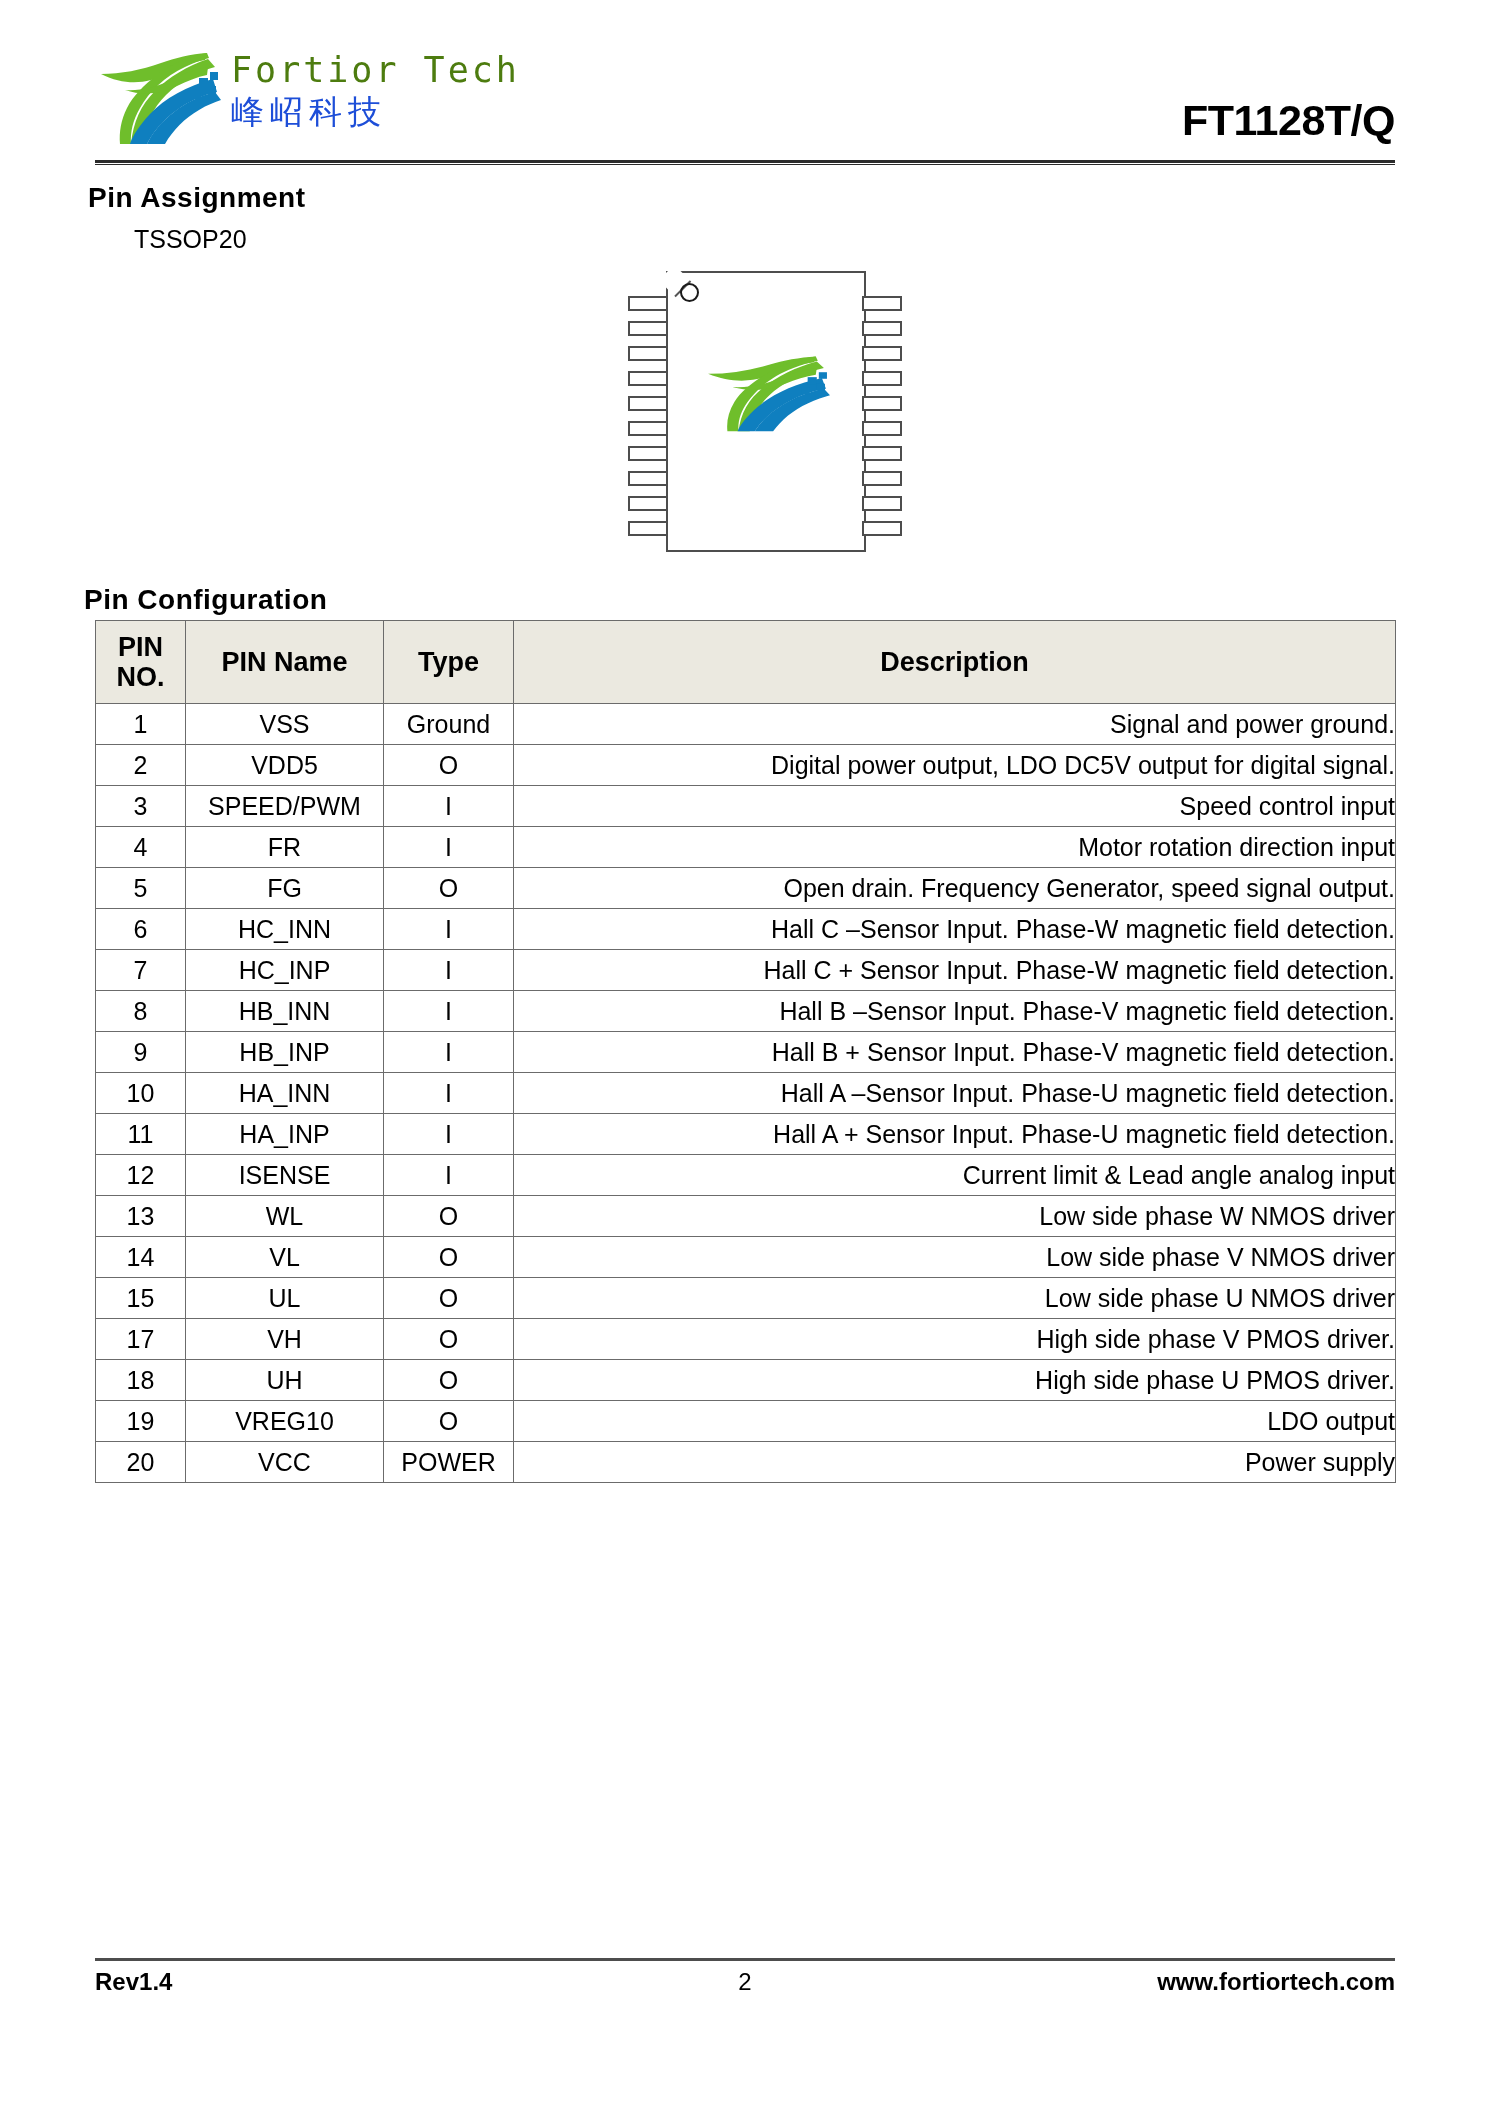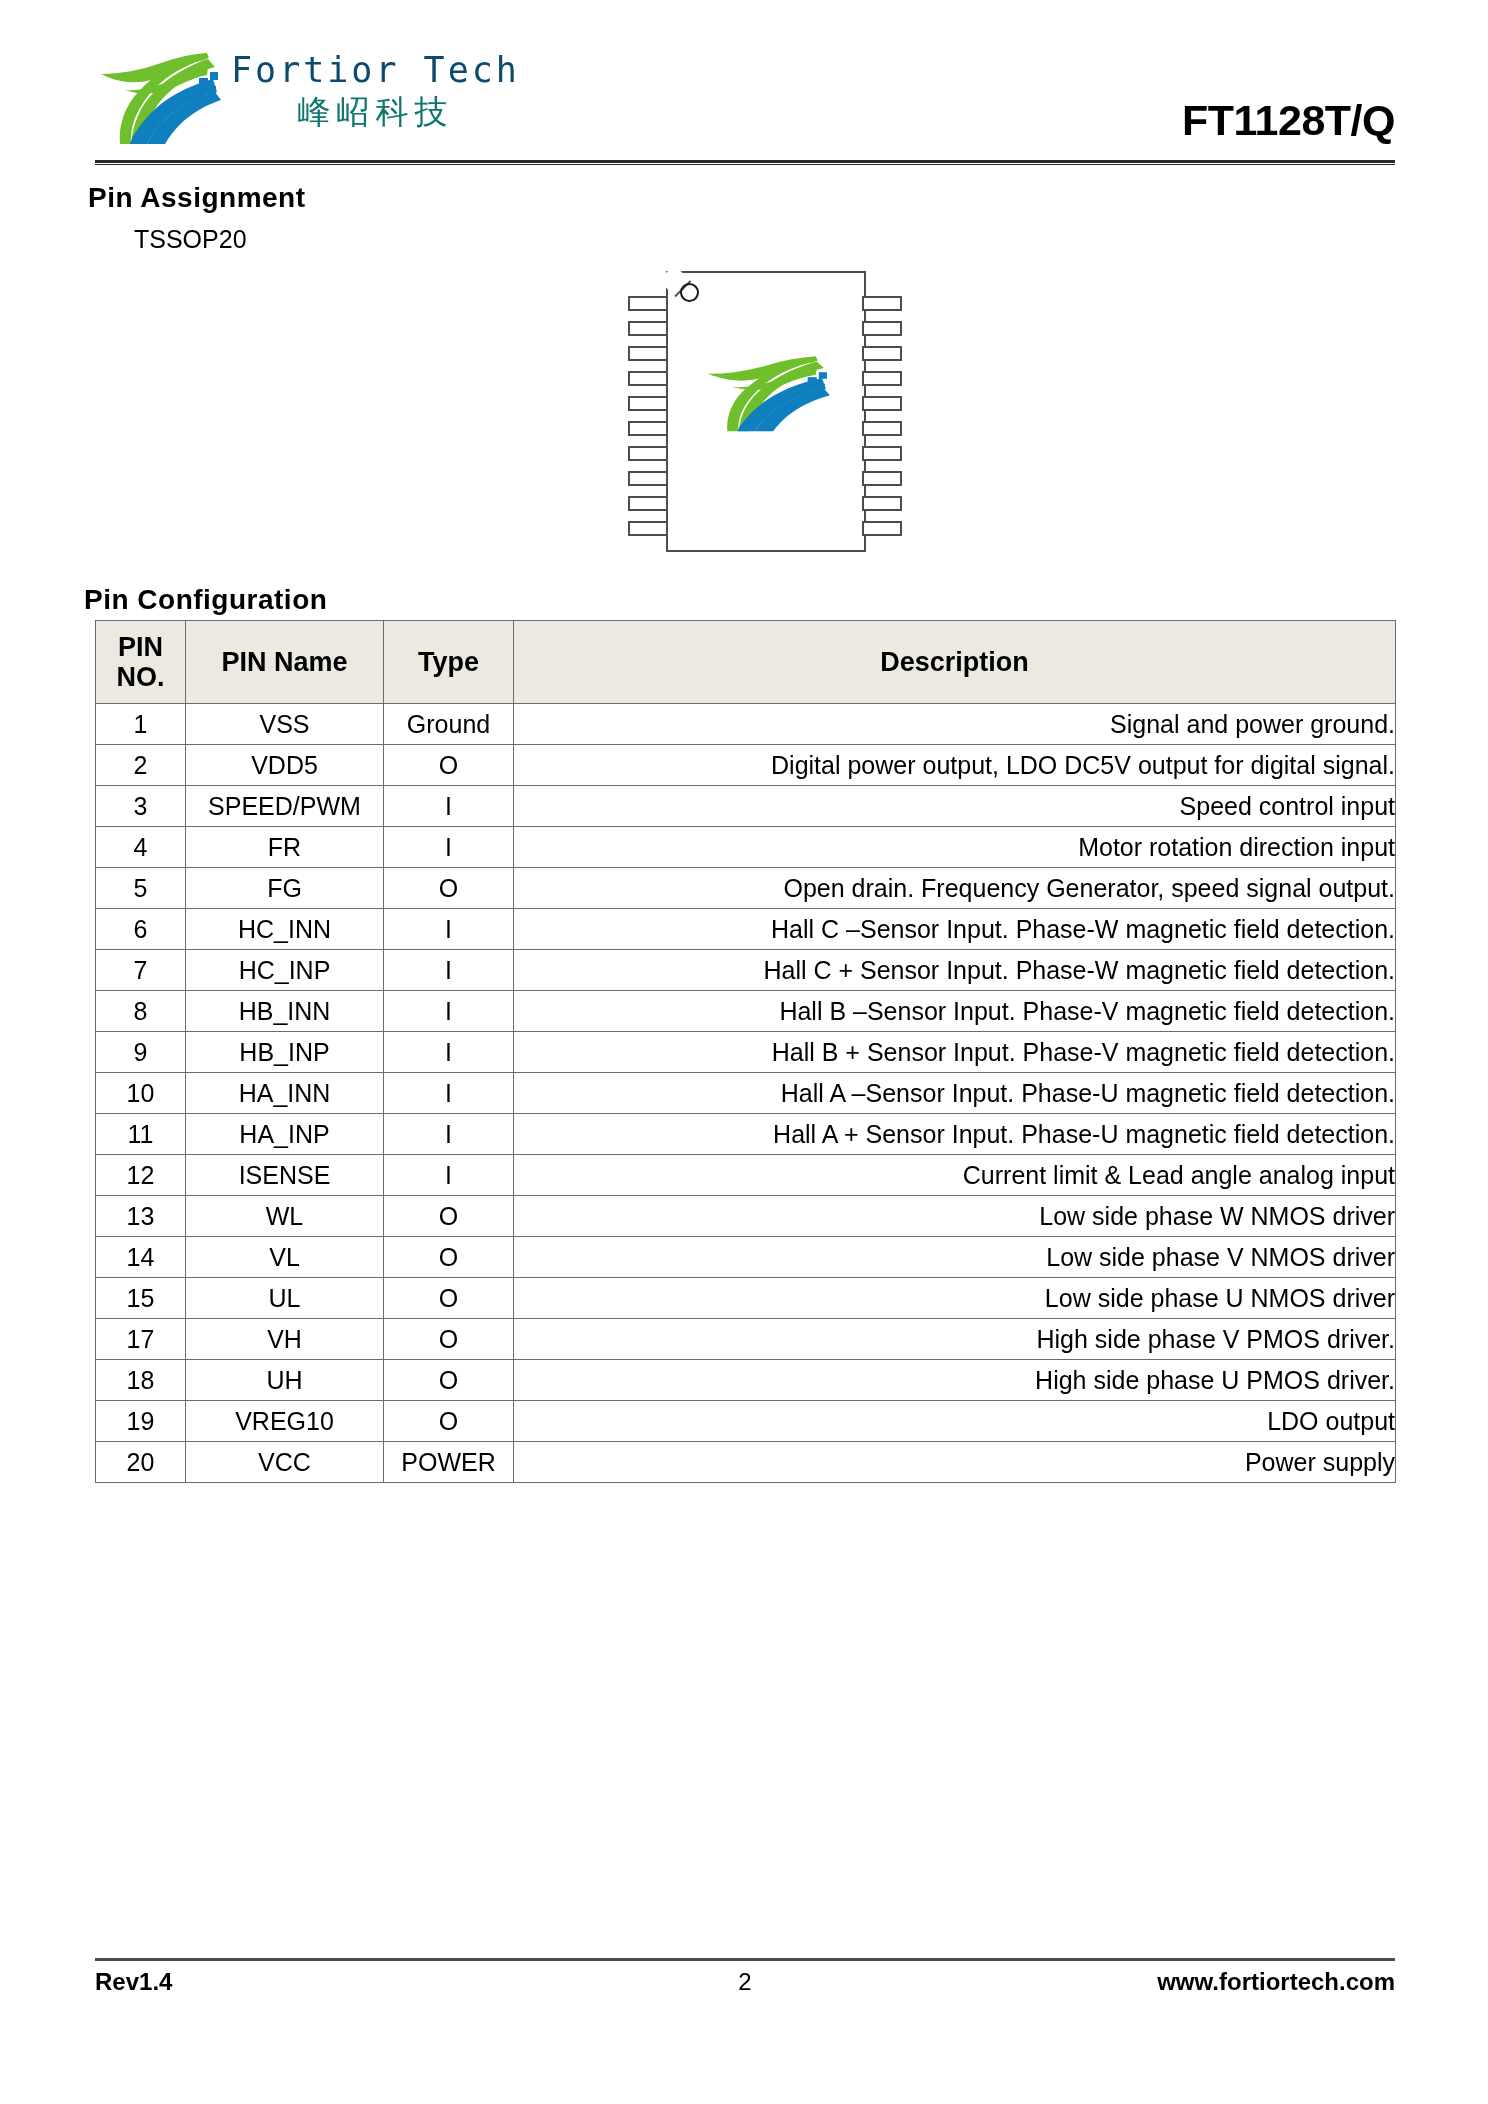--- a/index.html
+++ b/index.html
@@ -48,31 +48,31 @@
     margin-left: 10px;
     display: flex;
     flex-direction: column;
     justify-content: center;
     line-height: 1;
   }
   .logo-en {
     font-family: "DejaVu Sans Mono", monospace;
     font-size: 35px;
     letter-spacing: 3px;
-    color: #0c4a6e;
+    color: #4d7c0f;
     font-weight: 500;
     white-space: nowrap;
   }
   .logo-cn {
     font-family: "DejaVu Sans", sans-serif;
     font-size: 33px;
     letter-spacing: 6px;
-    color: #0f766e;
+    color: #1d4ed8;
     margin-top: 7px;
-    text-align: center;
+    text-align: left;
     white-space: nowrap;
   }
   .doc-title {
     position: absolute;
     right: 0px;
     top: 66px;
     font-family: "Liberation Sans", sans-serif;
     font-size: 43px;
     font-weight: bold;
     letter-spacing: -0.5px;

